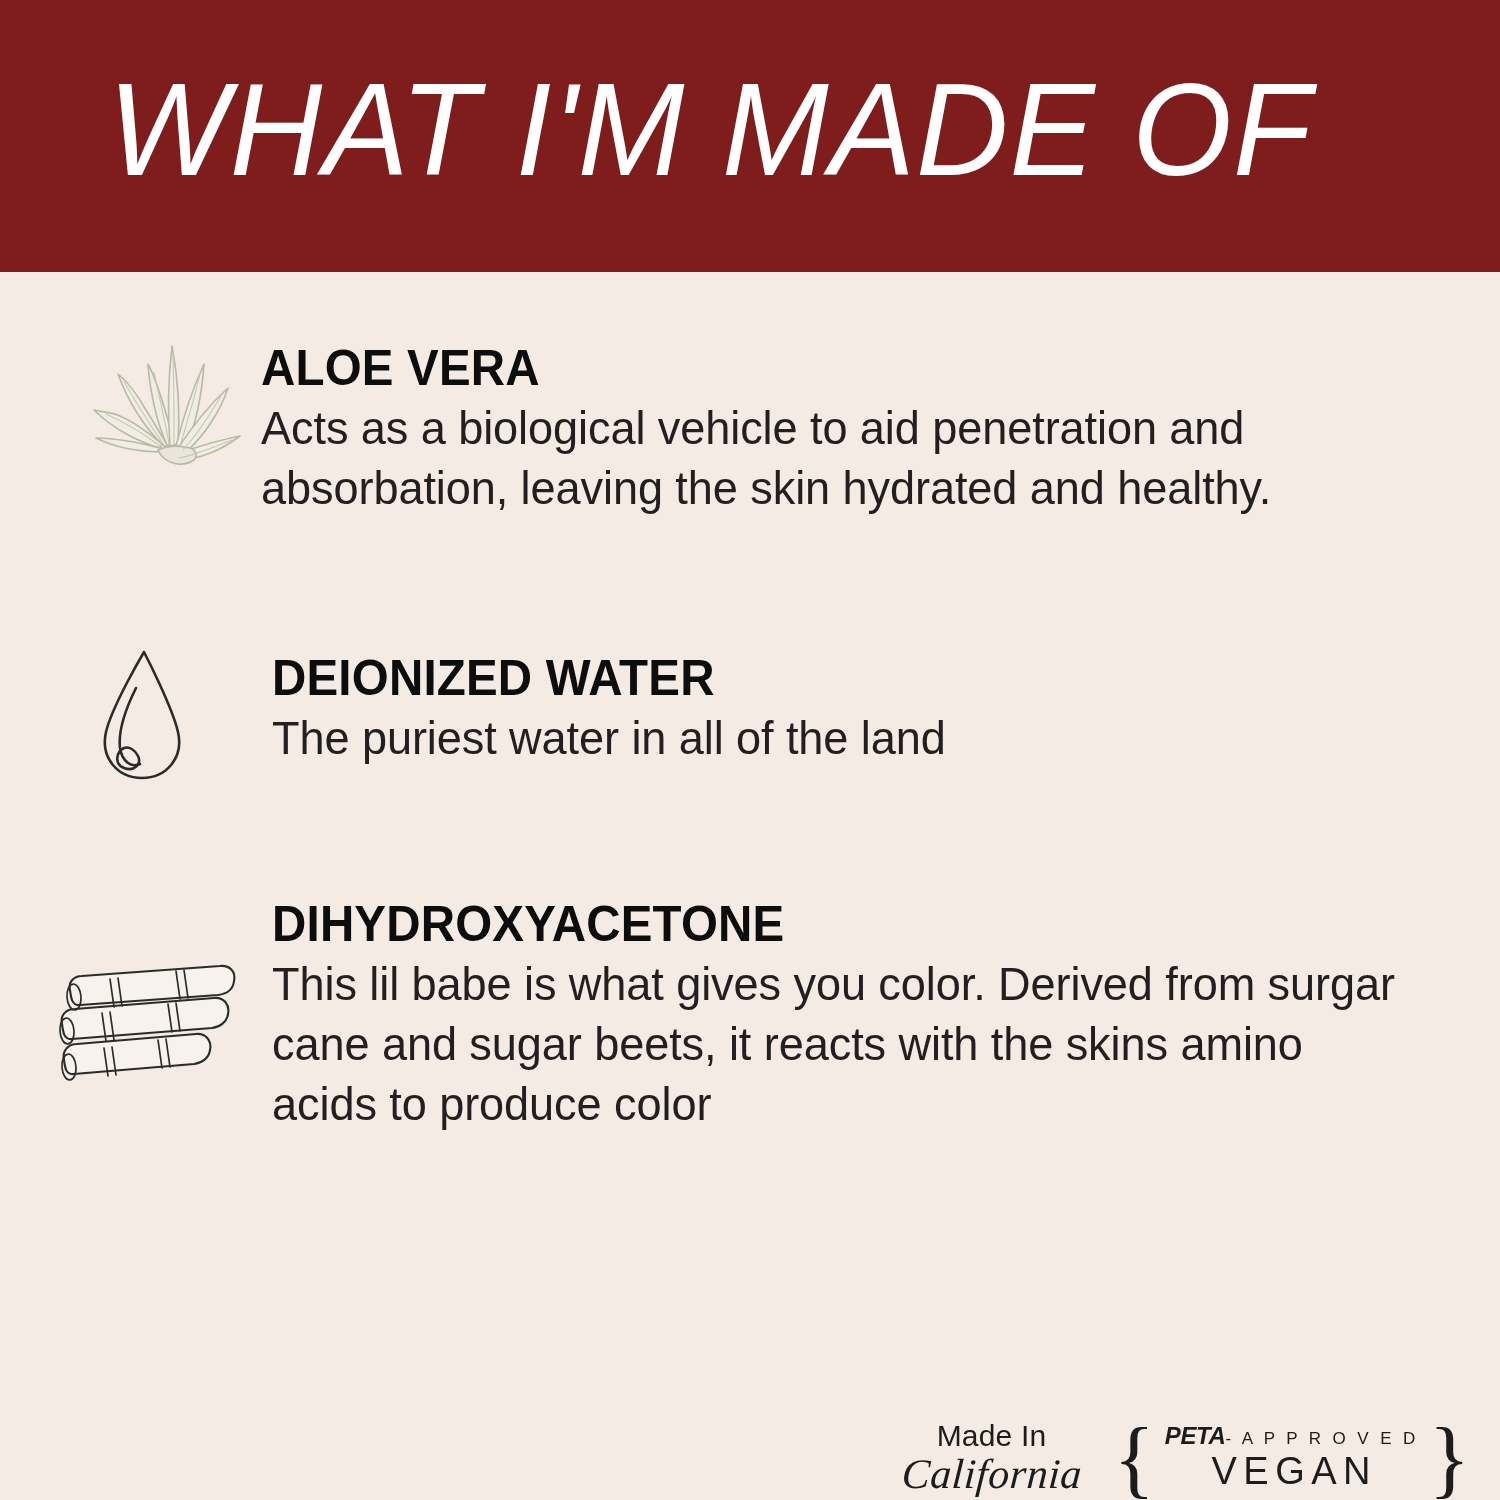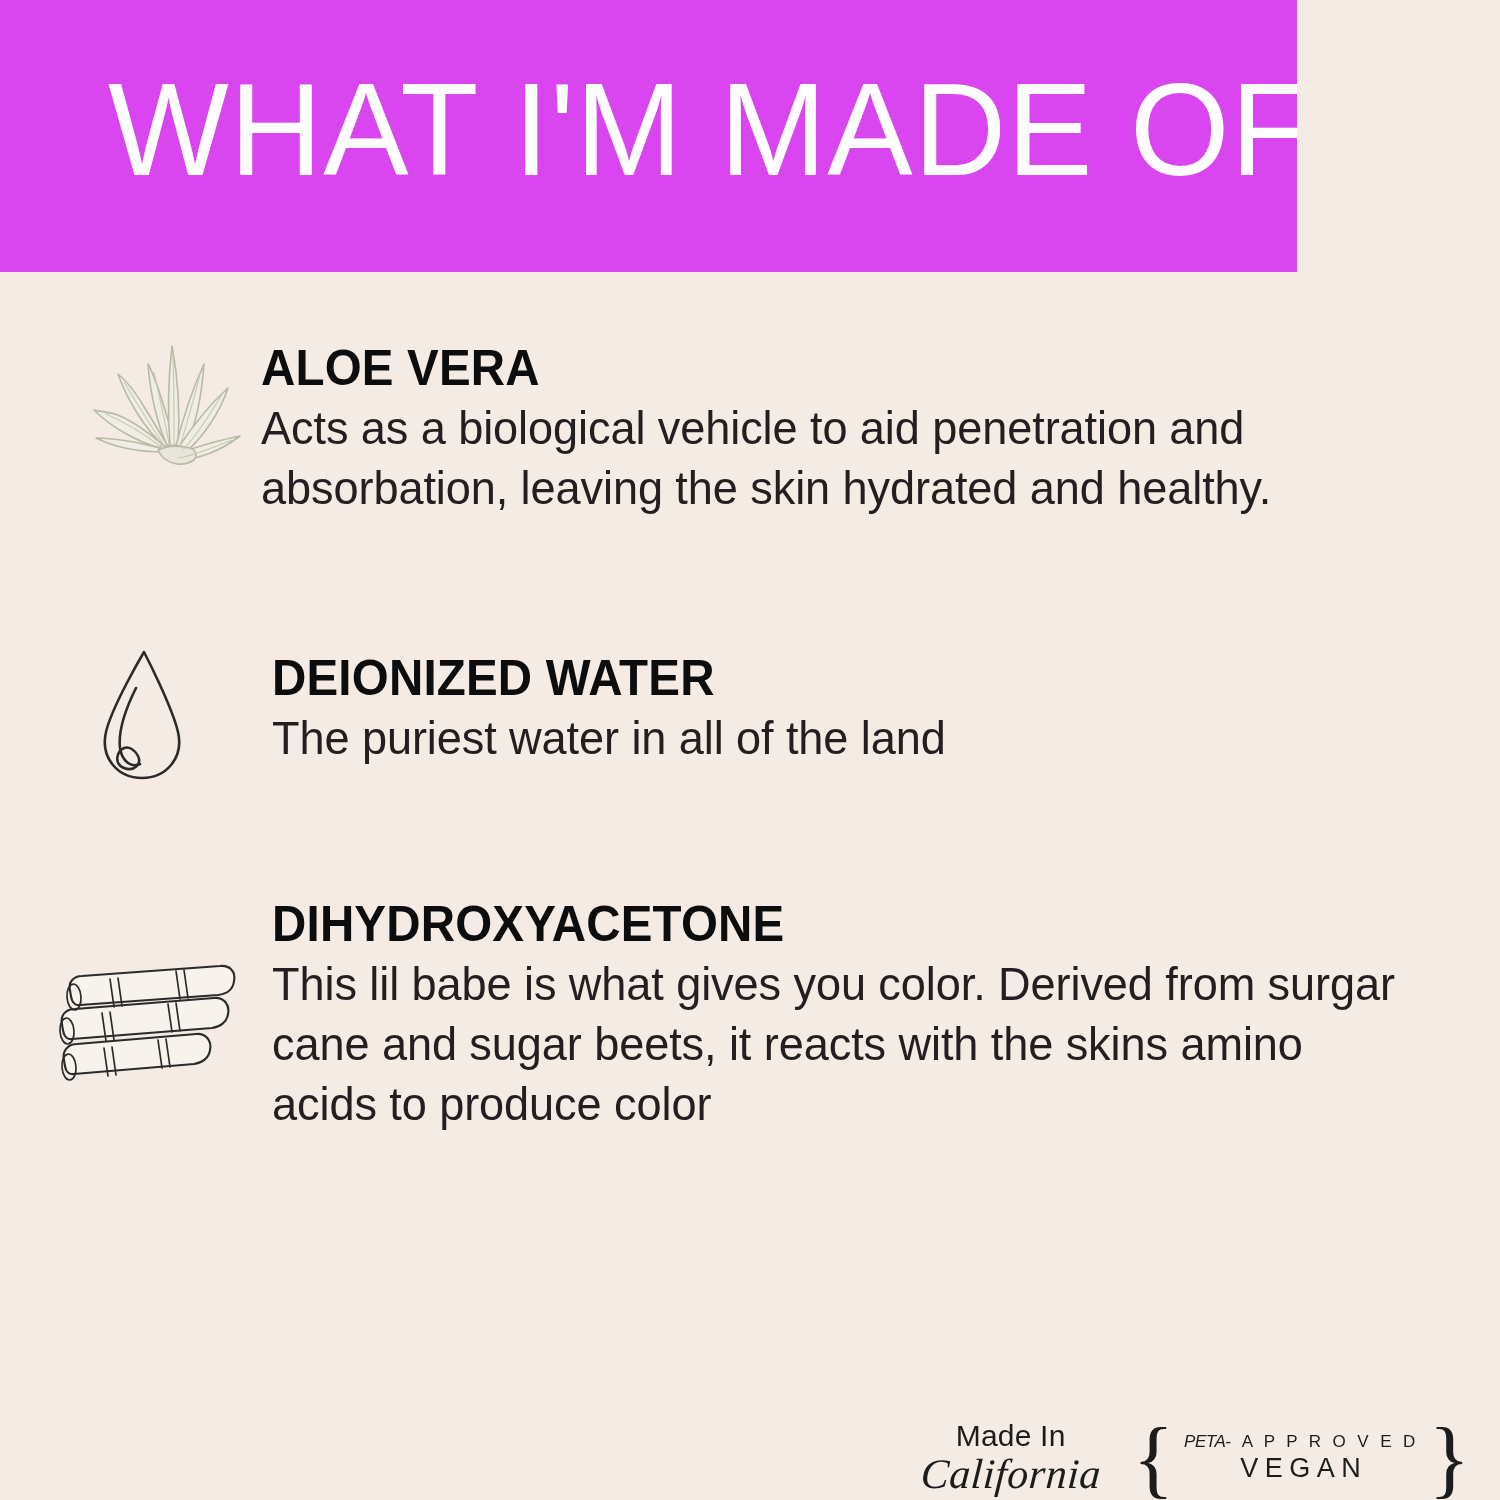--- a/index.html
+++ b/index.html
@@ -14,24 +14,25 @@
     font-family: "Liberation Sans", sans-serif;
     overflow: hidden;
     position: relative;
   }
 
   
   .header-band {
     position: absolute;
     left: 0;
     top: 0;
-    width: 1297px;
+    width: 1500px;
     height: 272px;
-    background: #d946ef;
+    background: #7f1d1d;
     overflow: hidden;
+    font-style: italic;
   }
   .header-title {
     position: absolute;
     left: 108px;
     top: 64px;
     width: 1330px;
     color: #ffffff;
     font-family: "Liberation Sans Narrow", "Liberation Sans", sans-serif;
     font-size: 132px;
     line-height: 132px;
@@ -150,28 +151,28 @@
   }
   .vegan-approved {
     font-family: "Liberation Sans Narrow", "Liberation Sans", sans-serif;
     font-size: 17px;
     letter-spacing: 3.4px;
     line-height: 1;
     white-space: nowrap;
     display: block;
   }
   .peta-mark {
-    font-weight: normal;
+    font-weight: bold;
     font-style: italic;
-    font-size: 17px;
+    font-size: 24px;
     letter-spacing: -0.4px;
   }
   .vegan-word {
     font-family: "Liberation Sans Narrow", "Liberation Sans", sans-serif;
-    font-size: 27px;
+    font-size: 38px;
     letter-spacing: 6.5px;
     line-height: 1.05;
     display: block;
     margin-top: 4px;
     font-weight: 400;
     white-space: nowrap;
     padding-left: 5px;
   }
 </style>
 </head>

